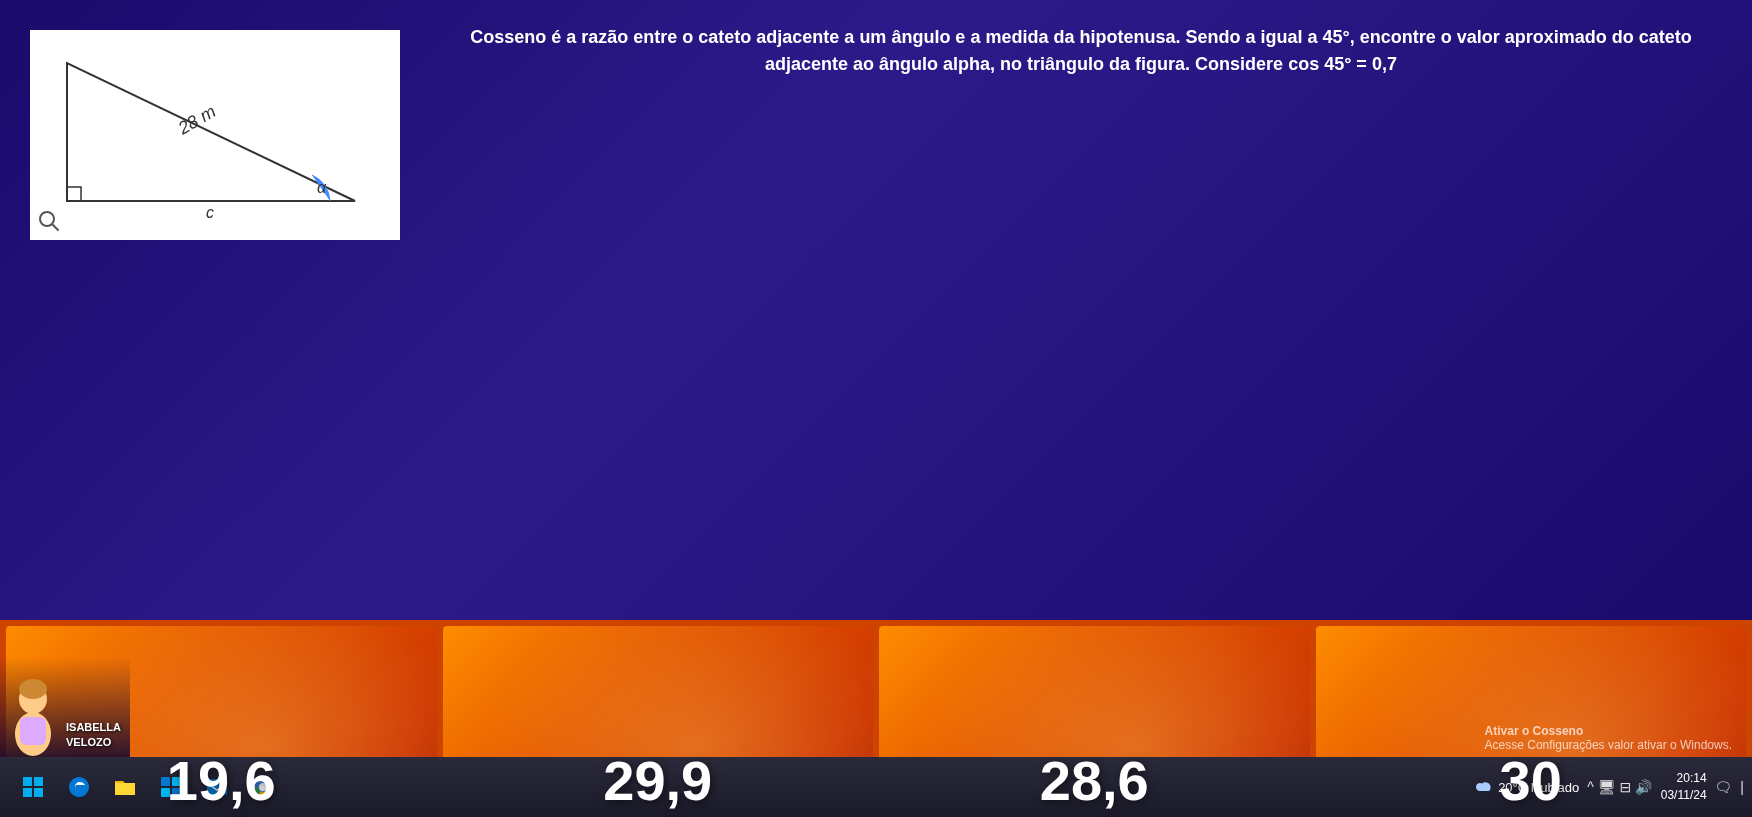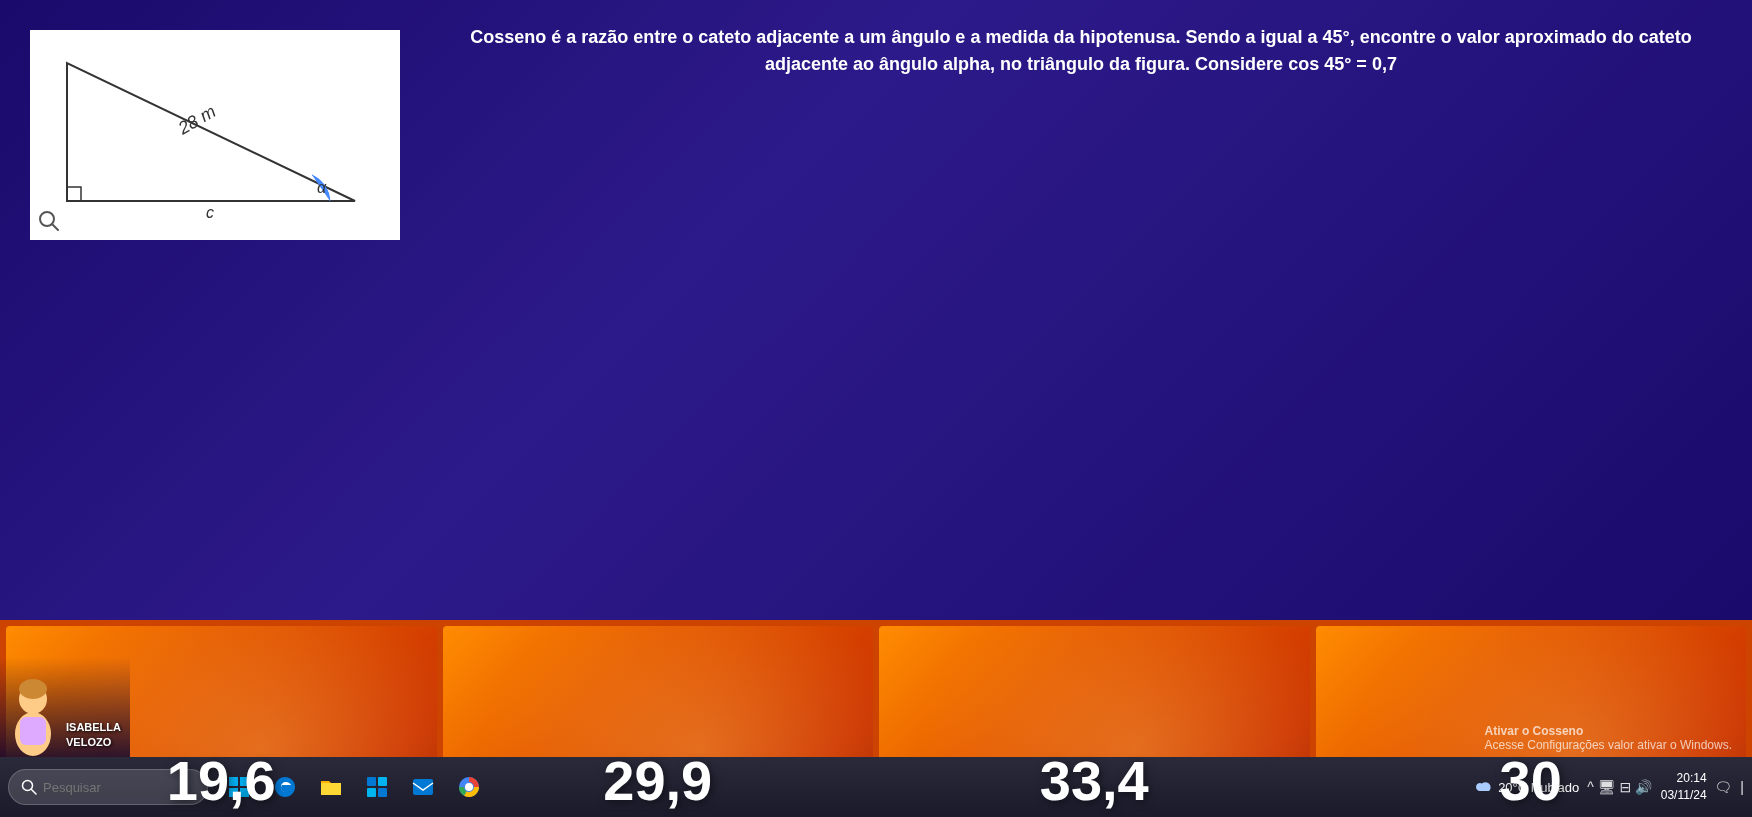--- a/index.html
+++ b/index.html
@@ -266,21 +266,21 @@
 
   <div class="answer-card">
     <span class="answer-card-value">19,6</span>
   </div>
 
   <div class="answer-card">
     <span class="answer-card-value">29,9</span>
   </div>
 
   <div class="answer-card">
-    <span class="answer-card-value">33,4</span>
+    <span class="answer-card-value">28,6</span>
   </div>
 
   <div class="answer-card">
     <span class="answer-card-value">30</span>
   </div>
 
 </div>
 
 <div class="activate-windows">
   <div>Ativar o Cosseno</div>
@@ -302,27 +302,20 @@
     </svg>
   </div>
   <div>
     <div class="user-name-text">ISABELLA</div>
     <div class="user-name-text">VELOZO</div>
   </div>
 </div>
 
 <div class="taskbar">
 
-  <div class="taskbar-search">
-    <svg class="search-icon-svg" viewBox="0 0 16 16" fill="none" xmlns="http://www.w3.org/2000/svg">
-      <circle cx="6.5" cy="6.5" r="5" stroke="white" stroke-width="1.5"></circle>
-      <line x1="10.5" y1="10.5" x2="15" y2="15" stroke="white" stroke-width="1.5" stroke-linecap="round"></line>
-    </svg>
-    <input type="text" placeholder="Pesquisar" style="">
-  </div>
 
   <div class="taskbar-apps">
 
     <div class="taskbar-app-btn">
       <svg width="22" height="22" viewBox="0 0 22 22">
         <rect x="1" y="1" width="9" height="9" fill="#00adef"></rect>
         <rect x="12" y="1" width="9" height="9" fill="#00adef"></rect>
         <rect x="1" y="12" width="9" height="9" fill="#00adef"></rect>
         <rect x="12" y="12" width="9" height="9" fill="#00adef"></rect>
       </svg>

